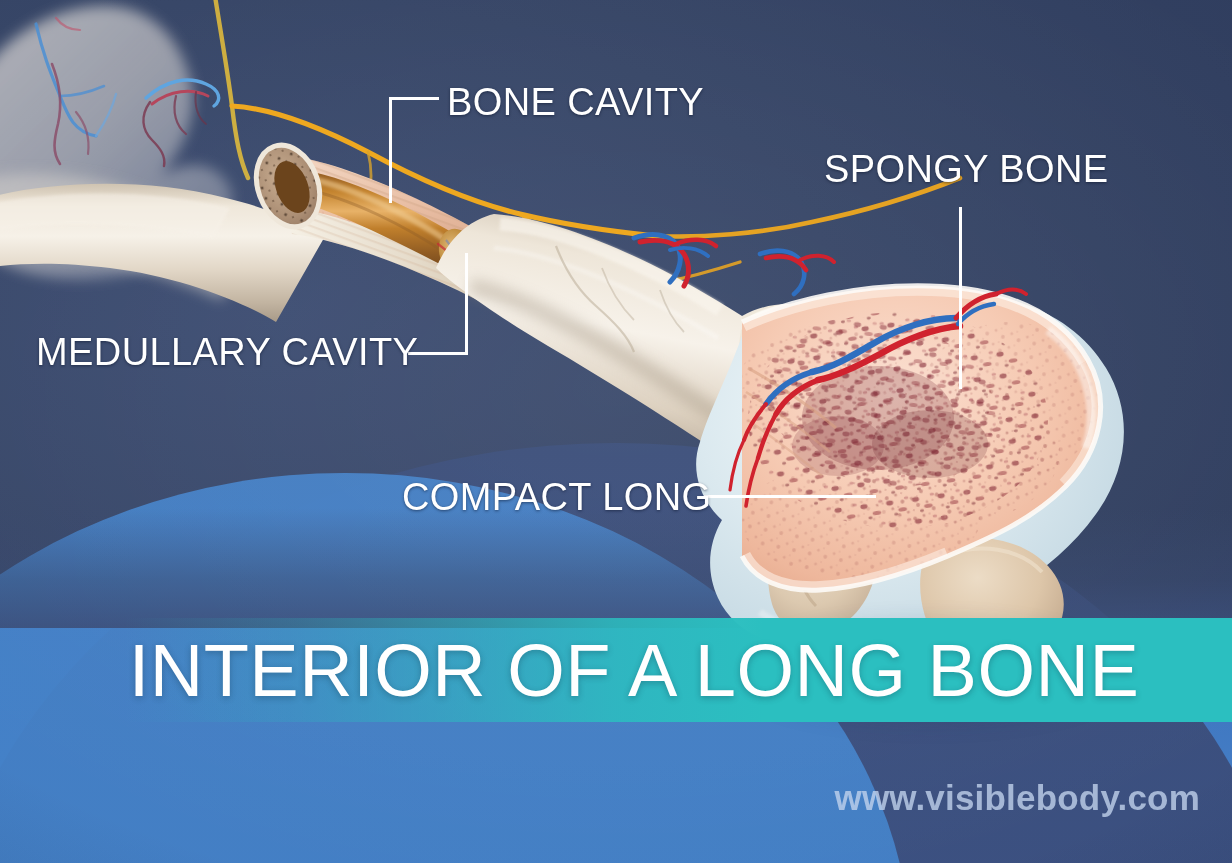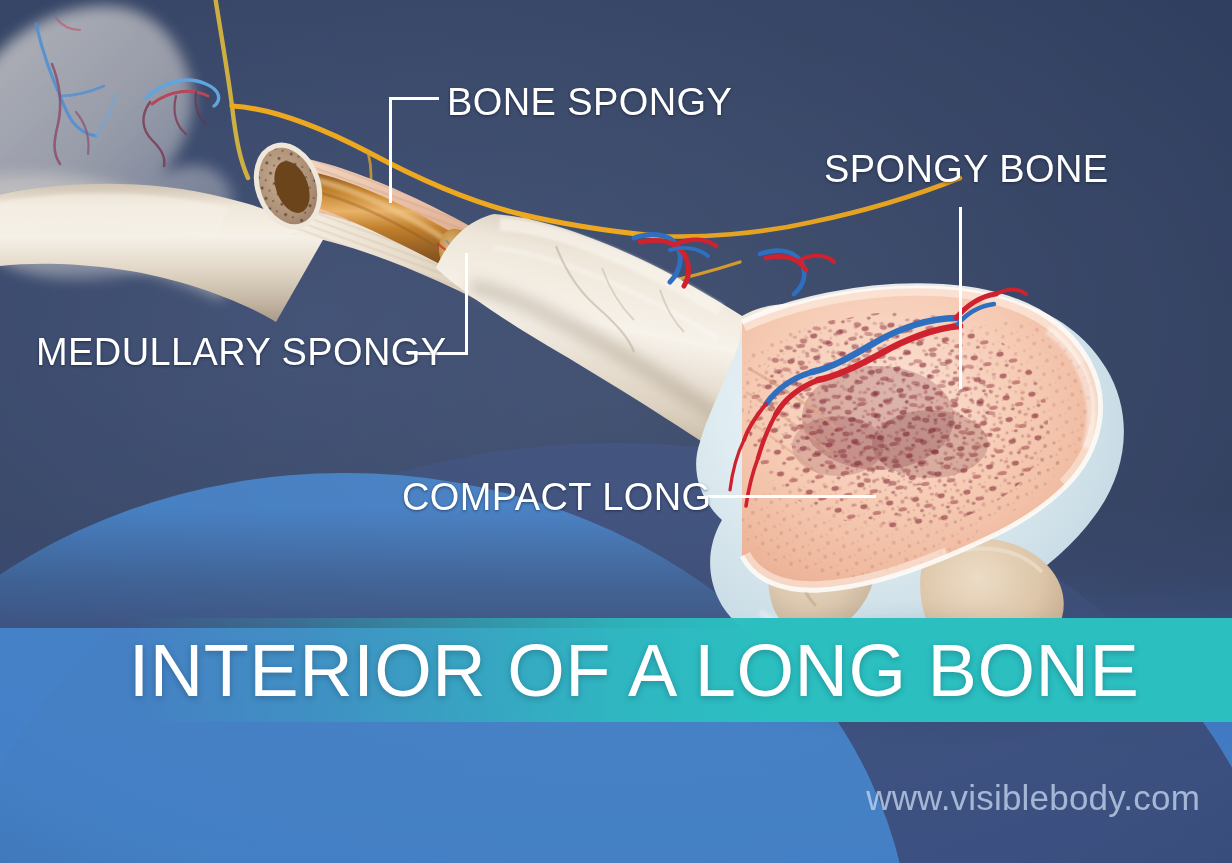--- a/index.html
+++ b/index.html
@@ -51,21 +51,21 @@
        rgba(43,191,192,.85) 50%,
        rgba(43,191,192,1) 62%,
        rgba(43,191,192,1) 100%);}
   #title-text{position:absolute;left:18px;top:618px;width:1232px;height:104px;
     display:flex;align-items:center;justify-content:center;
     color:#ffffff;font-size:74px;font-weight:400;letter-spacing:.5px;
     text-shadow:0 2px 6px rgba(12,40,60,.30);}
 
   
   #watermark{position:absolute;right:32px;top:778px;
-    color:#c3d4ee;opacity:.78;font-size:35px;font-weight:400;letter-spacing:.2px;}
+    color:#c3d4ee;opacity:.78;font-size:35px;font-weight:700;letter-spacing:.2px;}
 </style>
 </head>
 <body>
 
 <div id="stage">
 
   <div class="bg-base"></div>
   <div class="bg-lower"></div>
   <div class="bg-arc"></div>
   <div class="bg-arc2"></div>
@@ -396,25 +396,25 @@
   <div class="leader" style="left:389px;top:97px;width:50px;height:3px;"></div>
   <div class="leader" style="left:389px;top:97px;width:3px;height:106px;"></div>
 
   <div class="leader" style="left:959px;top:207px;width:3px;height:182px;"></div>
 
   <div class="leader" style="left:408px;top:352px;width:60px;height:3px;"></div>
   <div class="leader" style="left:465px;top:253px;width:3px;height:102px;"></div>
 
   <div class="leader" style="left:704px;top:495px;width:172px;height:3px;"></div>
 
-  <div class="lbl" style="left:447px;top:83px;font-size:38px;">BONE SPONGY</div>
+  <div class="lbl" style="left:447px;top:83px;font-size:38px;">BONE CAVITY</div>
 
   <div class="lbl" style="left:824px;top:150px;font-size:38px;">SPONGY BONE</div>
 
-  <div class="lbl" style="left:36px;top:333px;font-size:38px;">MEDULLARY SPONGY</div>
+  <div class="lbl" style="left:36px;top:333px;font-size:38px;">MEDULLARY CAVITY</div>
 
   <div class="lbl" style="left:402px;top:478px;font-size:38px;">COMPACT LONG</div>
 
   <div id="title-band"></div>
   <div id="title-text">INTERIOR OF A LONG BONE</div>
 
   <div id="watermark">www.visiblebody.com</div>
 
 </div>
 

